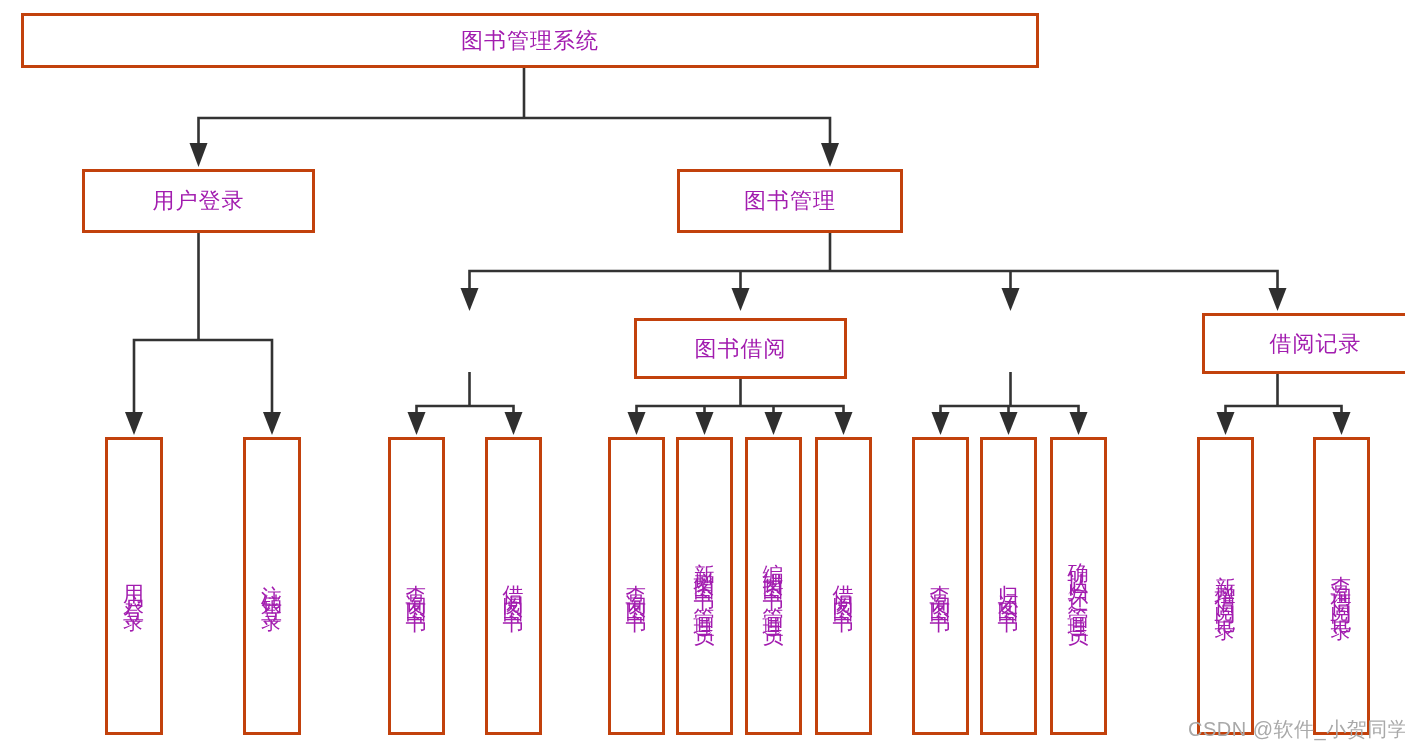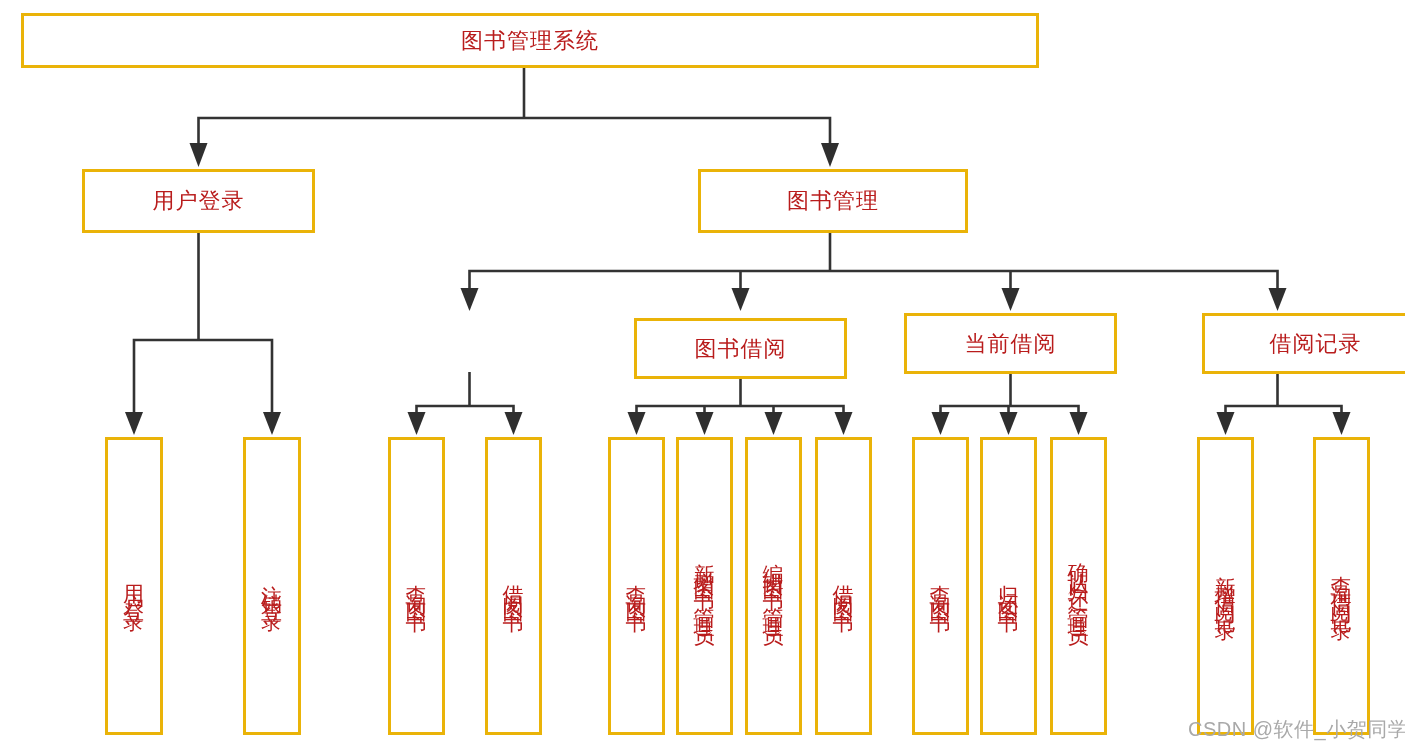--- a/index.html
+++ b/index.html
@@ -8,24 +8,24 @@
     width:1405px;height:747px;
     background:#ffffff;
     font-family:"Liberation Sans", sans-serif;
     overflow:hidden;
   }
   .wires{position:absolute;left:0;top:0;z-index:0;}
   .box{
     position:absolute;
     box-sizing:border-box;
     background:#ffffff;
-    border:3px solid #eab308;
+    border:3px solid #c2410c;
     display:flex;align-items:center;justify-content:center;
     z-index:1;
-    color:#b91c1c;
+    color:#a21caf;
   }
   .box.h{font-size:22px;letter-spacing:1px;white-space:nowrap;}
   .box.v{
     font-size:21px;
     writing-mode:vertical-rl;
     text-orientation:mixed;
     letter-spacing:9px;
     line-height:1;
   }
   .watermark{
@@ -95,29 +95,26 @@
     </g>
   </svg>
 
   <div class="box h" style="left:21px;top:13px;width:1018px;height:55px">
     <span>图书管理系统</span>
   </div>
 
   <div class="box h" style="left:82px;top:169px;width:233px;height:64px">
     <span>用户登录</span>
   </div>
-  <div class="box h" style="left:698px;top:169px;width:270px;height:64px">
+  <div class="box h" style="left:677px;top:169px;width:226px;height:64px">
     <span>图书管理</span>
   </div>
 
   <div class="box h" style="left:634px;top:318px;width:213px;height:61px">
     <span>图书借阅</span>
-  </div>
-  <div class="box h" style="left:904px;top:313px;width:213px;height:61px">
-    <span>当前借阅</span>
   </div>
   <div class="box h" style="left:1202px;top:313px;width:227px;height:61px">
     <span>借阅记录</span>
   </div>
 
   <div class="box v" style="left:105px;top:437px;width:58px;height:298px">
     <span>用户登录</span>
   </div>
   <div class="box v" style="left:243px;top:437px;width:58px;height:298px">
     <span>注销登录</span>

